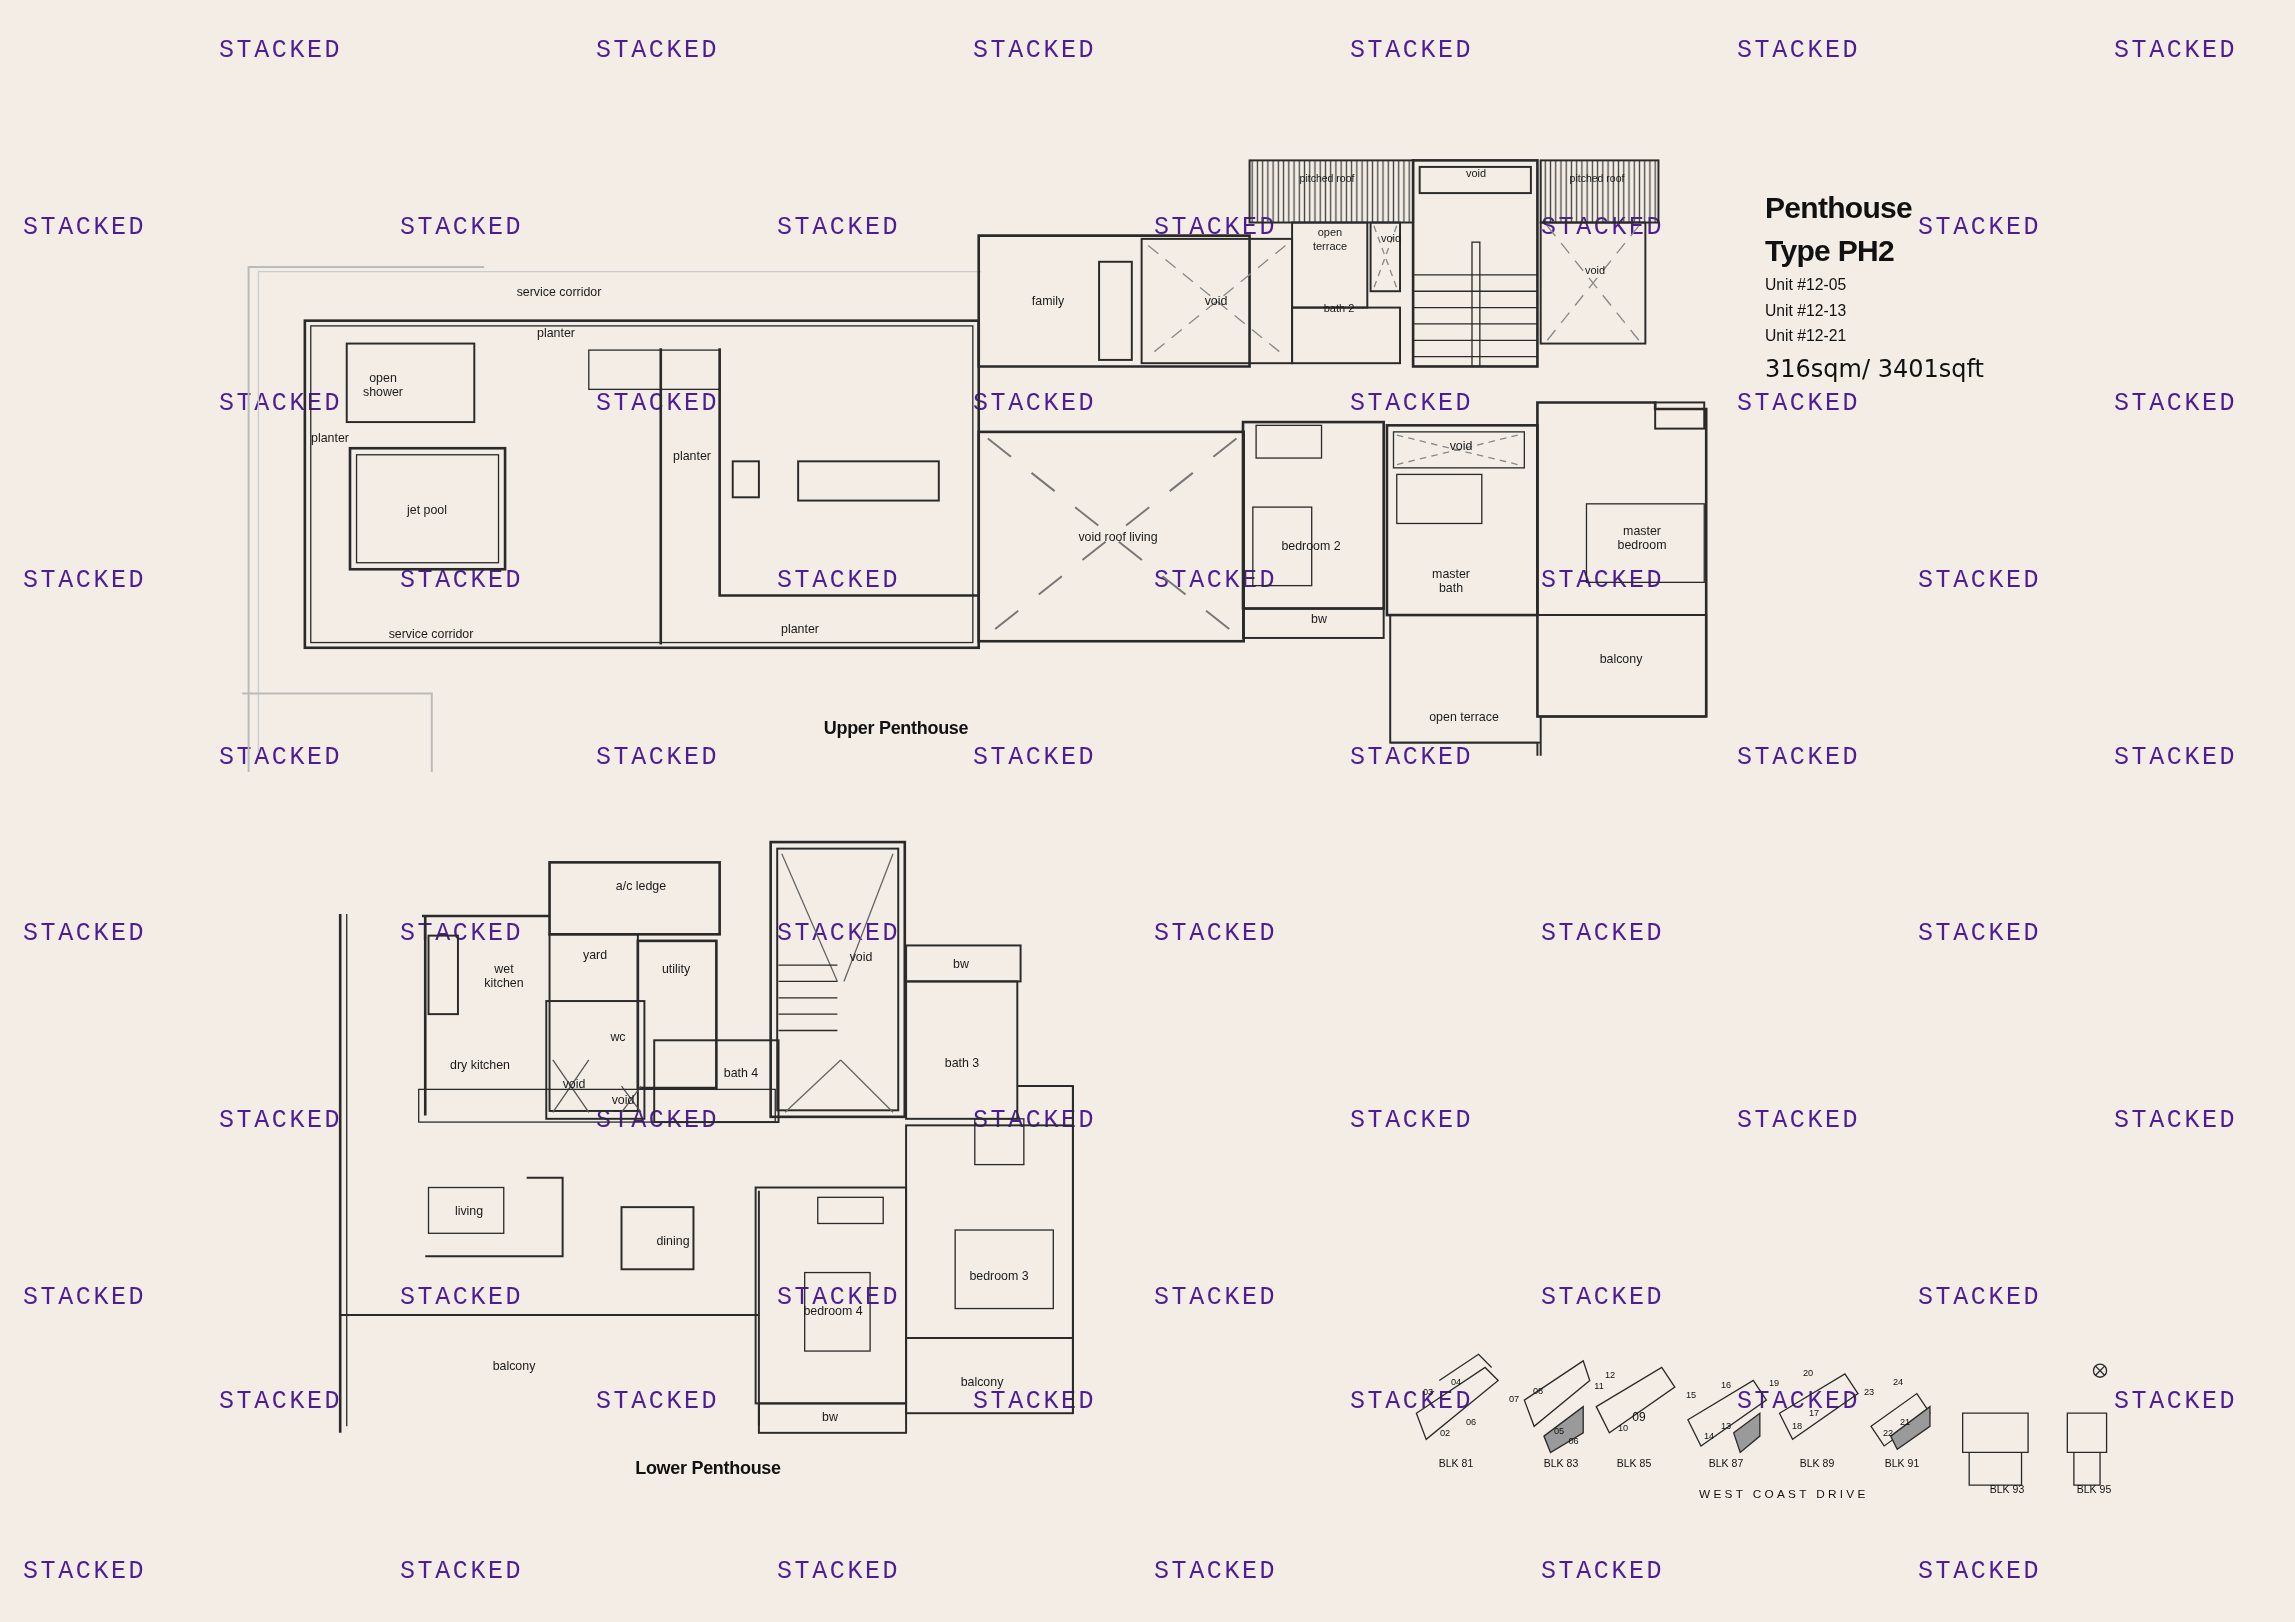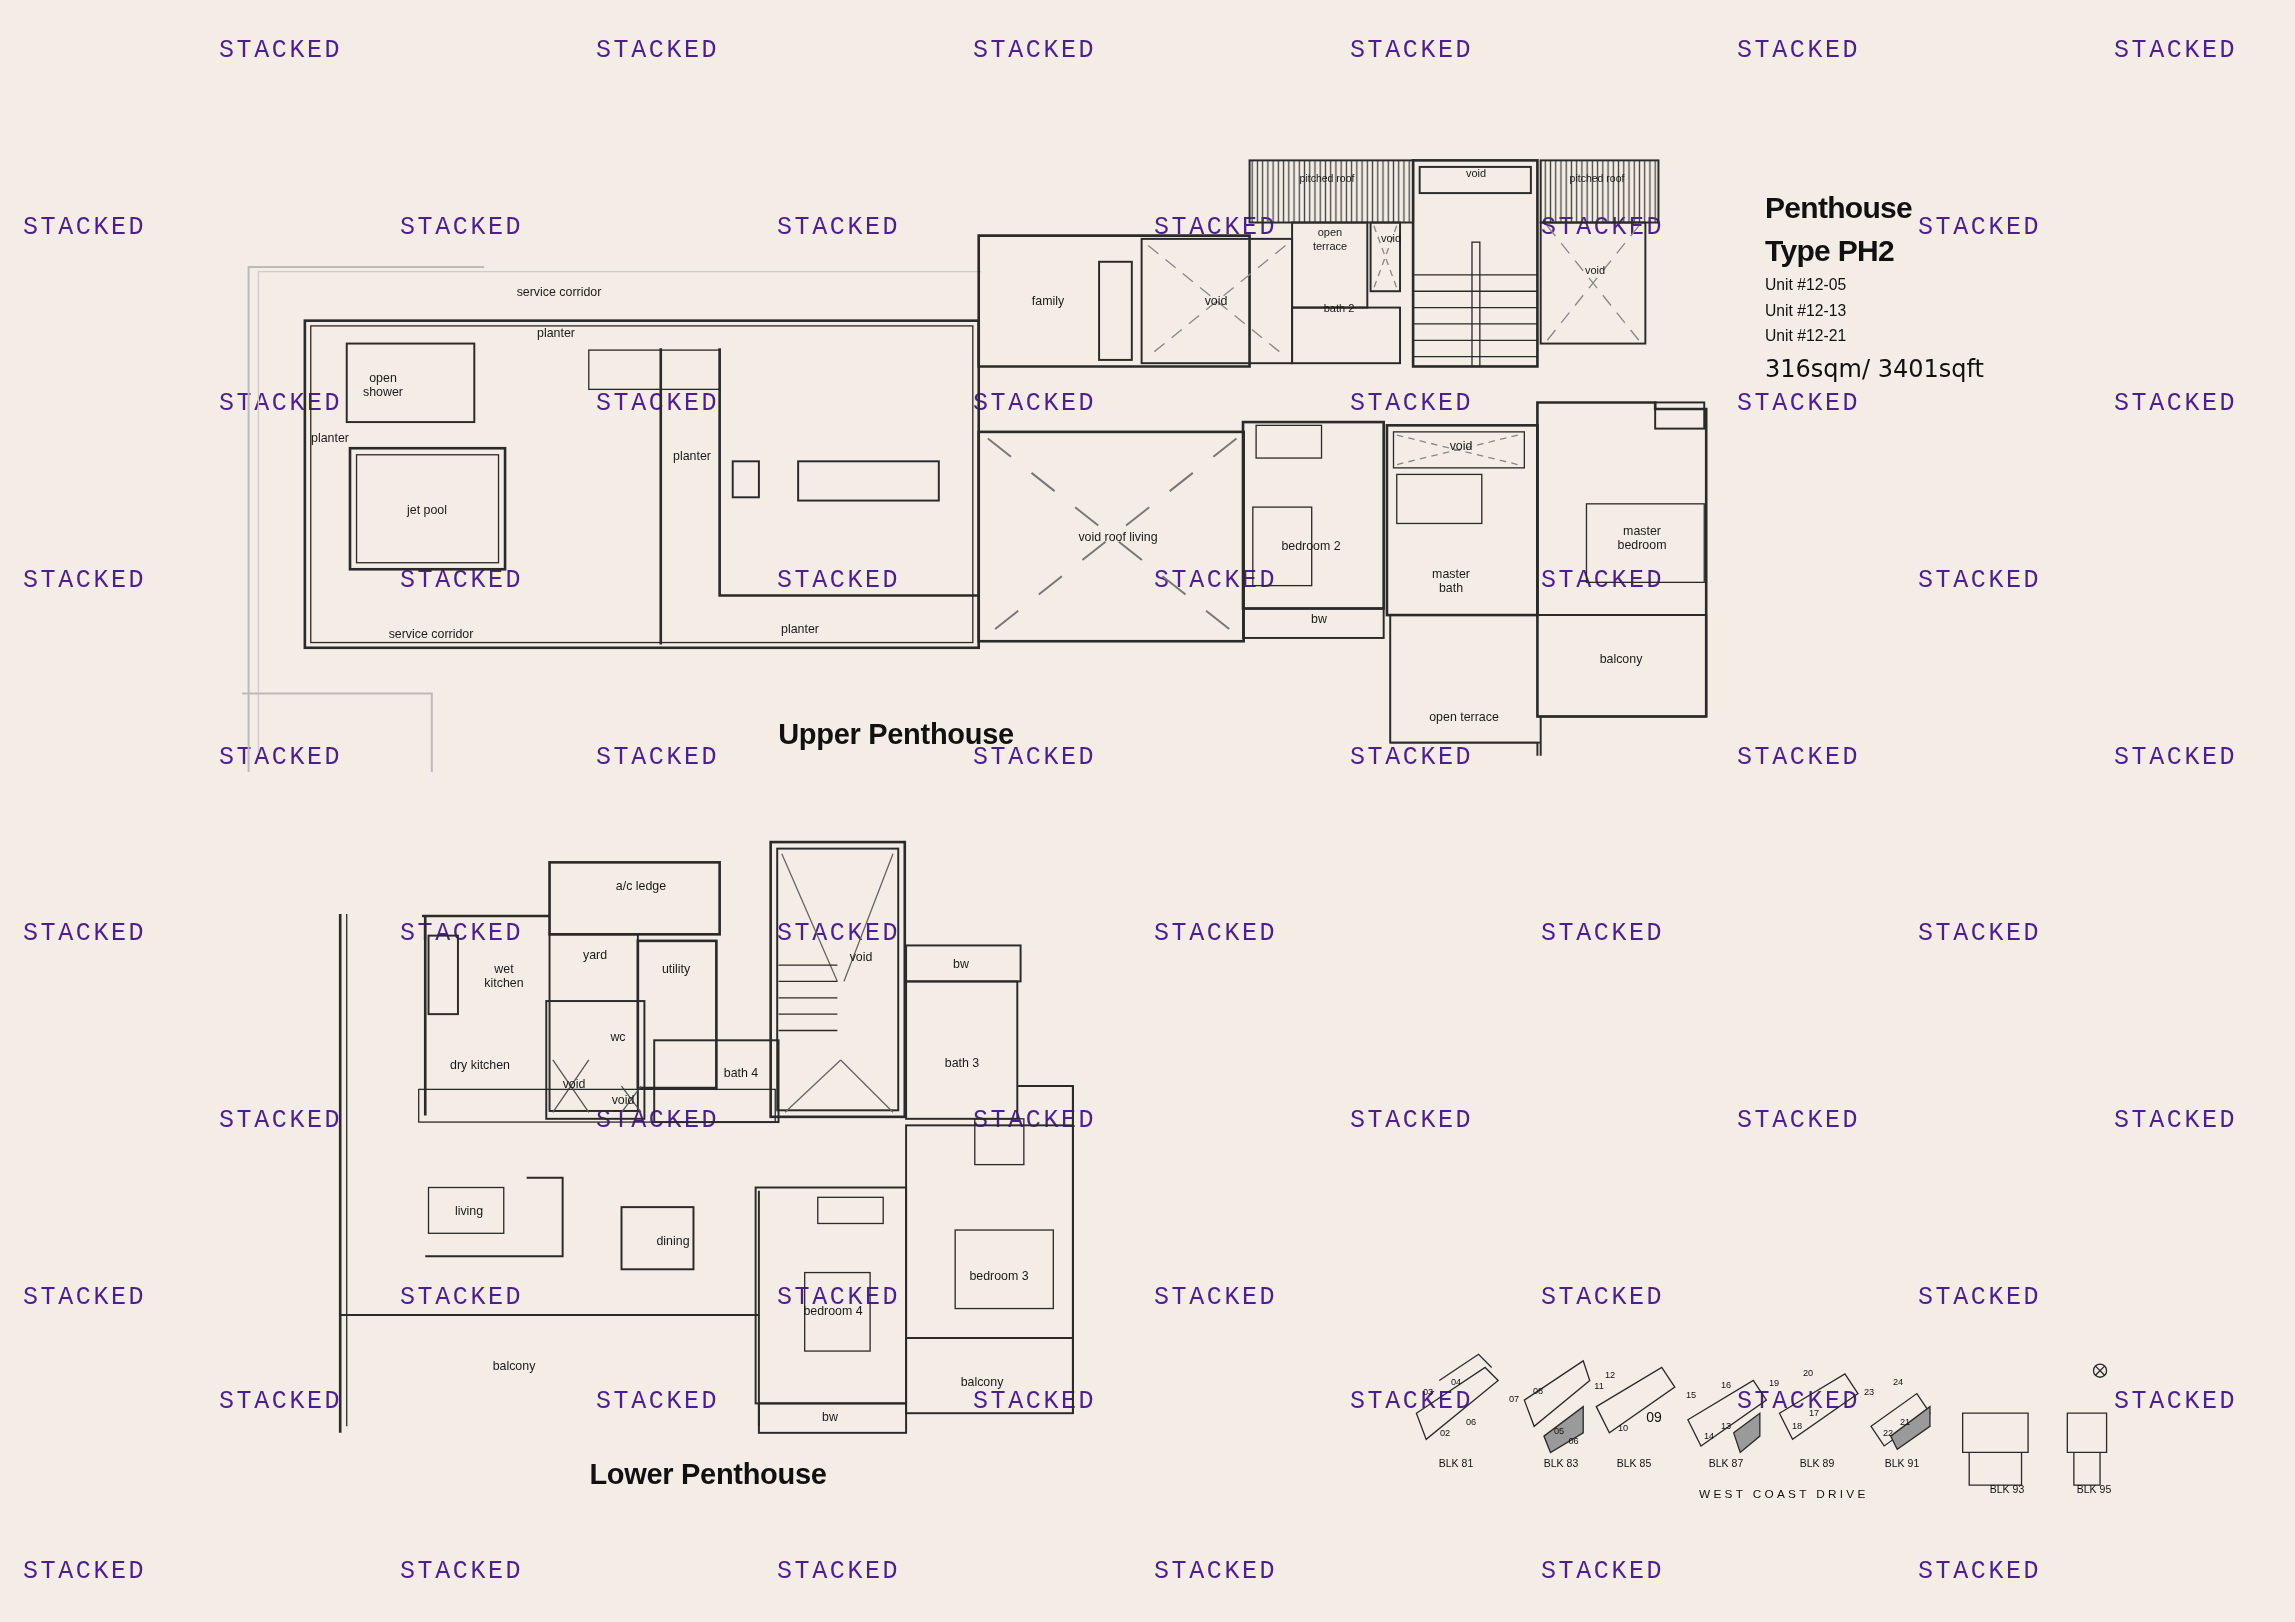--- a/index.html
+++ b/index.html
@@ -5,21 +5,21 @@
   html,body{margin:0;padding:0;}
   body{width:2295px;height:1622px;background:#f3ede5;position:relative;overflow:hidden;font-family:"Liberation Sans",sans-serif;color:#111;}
   .wm{position:absolute;font-family:Liberation Mono, monospace;font-size:25px;color:#4c1d95;letter-spacing:2.6px;pointer-events:none;}
   svg.plan{position:absolute;left:0;top:0;}
   .lbl{position:absolute;font-size:12.4px;color:#1a1a1a;line-height:14.4px;text-align:center;transform:translate(-50%,-50%);white-space:nowrap;}
   .lbl.ml{white-space:normal;width:59px;}
   .title-block{position:absolute;left:1765px;top:186px;}
   .t-big{font-size:30px;font-weight:bold;line-height:43px;letter-spacing:-0.7px;}
   .t-unit{font-size:15.7px;line-height:25.5px;}
   .t-area{font-family:"DejaVu Sans",sans-serif;font-size:24px;margin-top:6.5px;}
-  .plan-title{position:absolute;font-size:29px;font-weight:bold;transform:translateX(-50%);letter-spacing:-0.3px;}
+  .plan-title{position:absolute;font-size:18px;font-weight:bold;transform:translateX(-50%);letter-spacing:-0.3px;}
   .key-lbl{position:absolute;font-size:10.5px;transform:translate(-50%,-50%);}
   .road{position:absolute;font-size:11.8px;letter-spacing:3.3px;}
 </style>
 </head>
 <body>
 
 <div id="wms">
     <div class="wm" style="left: 219px; top: 36px;">STACKED</div>
     <div class="wm" style="left: 596px; top: 36px;">STACKED</div>
     <div class="wm" style="left: 973px; top: 36px;">STACKED</div>
@@ -282,21 +282,21 @@
 <div class="road" style="left:1699px;top:1487px">WEST COAST DRIVE</div>
 <div id="keynums">
     <div class="key-lbl" style="left: 1471px; top: 1422px; font-size: 9.2px;">06</div>
     <div class="key-lbl" style="left: 1445px; top: 1433px; font-size: 9.2px;">02</div>
     <div class="key-lbl" style="left: 1428px; top: 1392px; font-size: 9.2px;">03</div>
     <div class="key-lbl" style="left: 1456px; top: 1382px; font-size: 9.2px;">04</div>
     <div class="key-lbl" style="left: 1559px; top: 1431px; font-size: 9.2px;">05</div>
     <div class="key-lbl" style="left: 1554px; top: 1441px; font-size: 9.2px; padding-left: 39px;">06</div>
     <div class="key-lbl" style="left: 1514px; top: 1399px; font-size: 9.2px;">07</div>
     <div class="key-lbl" style="left: 1538px; top: 1391px; font-size: 9.2px;">08</div>
-    <div class="key-lbl" style="left: 1639px; top: 1417px; font-size: 14px; margin-left: 15px;">09</div>
+    <div class="key-lbl" style="left: 1639px; top: 1417px; font-size: 12px;">09</div>
     <div class="key-lbl" style="left: 1623px; top: 1428px; font-size: 9.2px;">10</div>
     <div class="key-lbl" style="left: 1599px; top: 1386px; font-size: 9.2px;">11</div>
     <div class="key-lbl" style="left: 1610px; top: 1375px; font-size: 9.2px;">12</div>
     <div class="key-lbl" style="left: 1726px; top: 1426px; font-size: 9.2px;">13</div>
     <div class="key-lbl" style="left: 1709px; top: 1436px; font-size: 9.2px;">14</div>
     <div class="key-lbl" style="left: 1691px; top: 1395px; font-size: 9.2px;">15</div>
     <div class="key-lbl" style="left: 1726px; top: 1385px; font-size: 9.2px;">16</div>
     <div class="key-lbl" style="left: 1814px; top: 1413px; font-size: 9.2px;">17</div>
     <div class="key-lbl" style="left: 1797px; top: 1426px; font-size: 9.2px;">18</div>
     <div class="key-lbl" style="left: 1774px; top: 1383px; font-size: 9.2px;">19</div>

